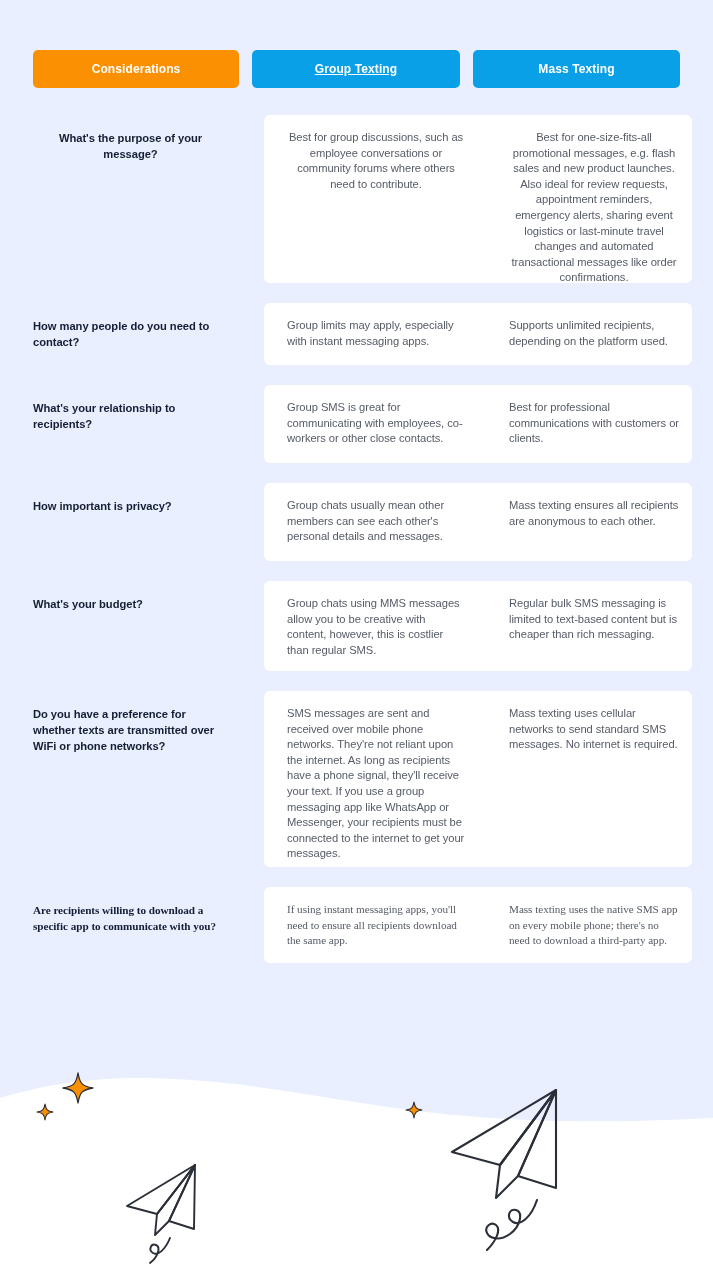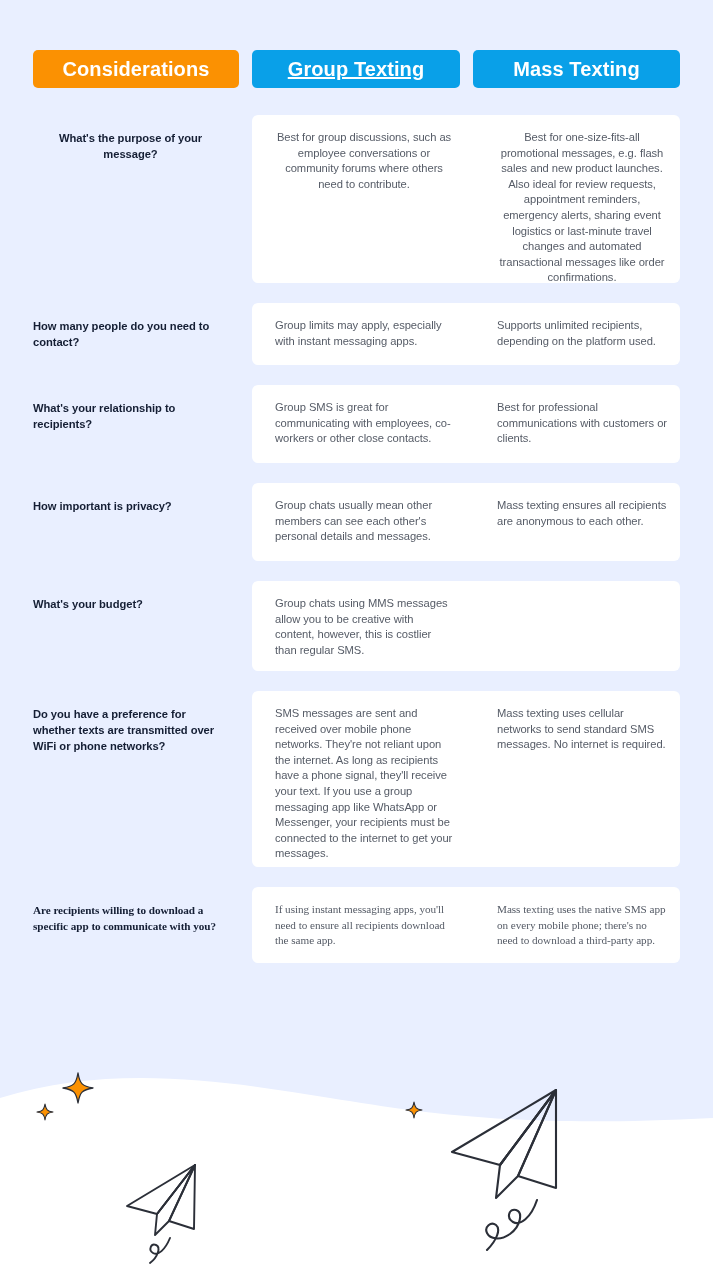--- a/index.html
+++ b/index.html
@@ -33,21 +33,21 @@
   }
   .pill {
     position: absolute;
     top: 0;
     height: 38px;
     border-radius: 5px;
     display: flex;
     align-items: center;
     justify-content: center;
     color: #ffffff;
-    font-size: 20px;
+    font-size: 12px;
     font-weight: bold;
     letter-spacing: 0.1px;
     line-height: 1;
     box-sizing: border-box;
   }
   .pill-considerations {
     left: 33px;
     width: 206px;
     background: #fb9102;
   }
@@ -83,21 +83,21 @@
     width: 195px;
     font-size: 11.2px;
     font-weight: bold;
     line-height: 16px;
     color: #141e34;
     letter-spacing: -0.05px;
   }
 
   .row-card {
     position: absolute;
-    left: 252px;
+    left: 264px;
     width: 428px;
     background: #ffffff;
     border-radius: 6px;
     box-sizing: border-box;
   }
 
   .cell {
     position: absolute;
     top: 15px;
     font-size: 11.2px;
@@ -166,20 +166,21 @@
         <div class="row-label">How important is privacy?</div>
         <div class="row-card" style="height: 78px;">
           <div class="cell cell-group">Group chats usually mean other members can see each other's personal details and messages.</div>
           <div class="cell cell-mass">Mass texting ensures all recipients are anonymous to each other.</div>
         </div>
       </div>
       <div class="row" style="height: 90px;">
         <div class="row-label">What's your budget?</div>
         <div class="row-card" style="height: 90px;">
           <div class="cell cell-group">Group chats using MMS messages allow you to be creative with content, however, this is costlier than regular SMS.</div>
+          <div class="cell cell-mass">Regular bulk SMS messaging is limited to text-based content but is cheaper than rich messaging.</div>
         </div>
       </div>
       <div class="row" style="height: 176px;">
         <div class="row-label">Do you have a preference for whether texts are transmitted over WiFi or phone networks?</div>
         <div class="row-card" style="height: 176px; padding-left: 8px;">
           <div class="cell cell-group">SMS messages are sent and received over mobile phone networks. They're not reliant upon the internet. As long as recipients have a phone signal, they'll receive your text. If you use a group messaging app like WhatsApp or Messenger, your recipients must be connected to the internet to get your messages.</div>
           <div class="cell cell-mass">Mass texting uses cellular networks to send standard SMS messages. No internet is required.</div>
         </div>
       </div>
       <div class="row" style="height: 76px; font-family: Liberation Serif, serif;">

